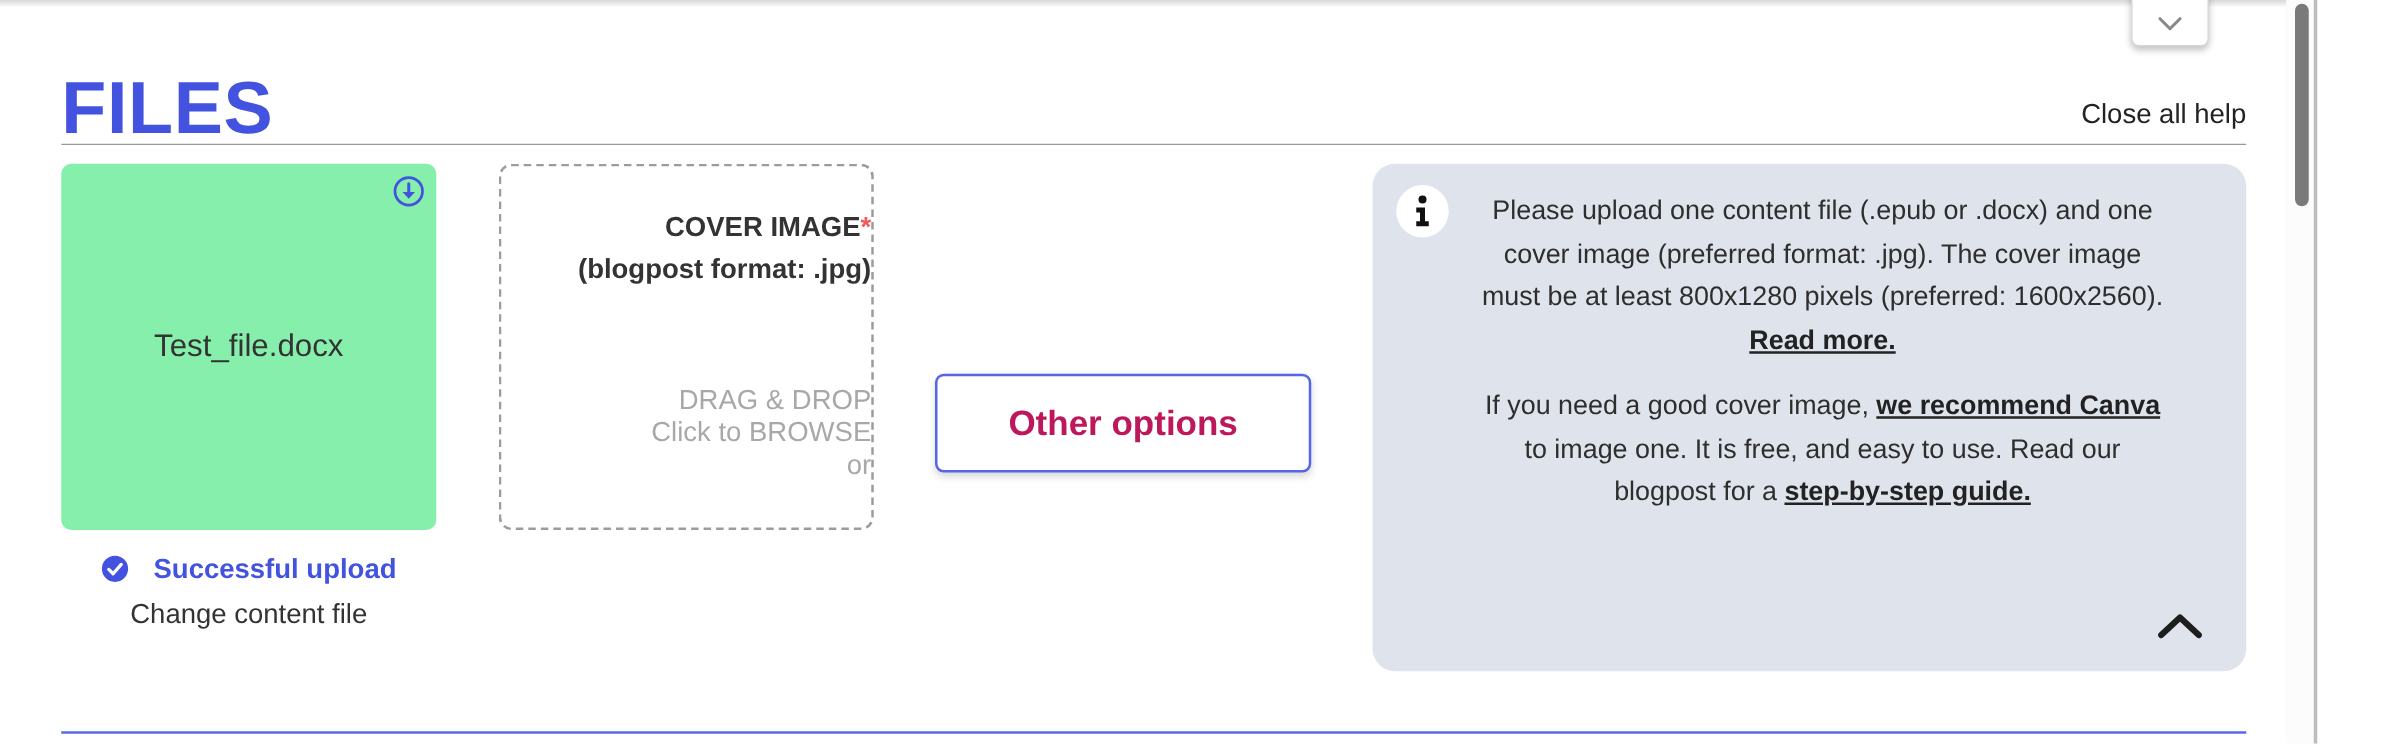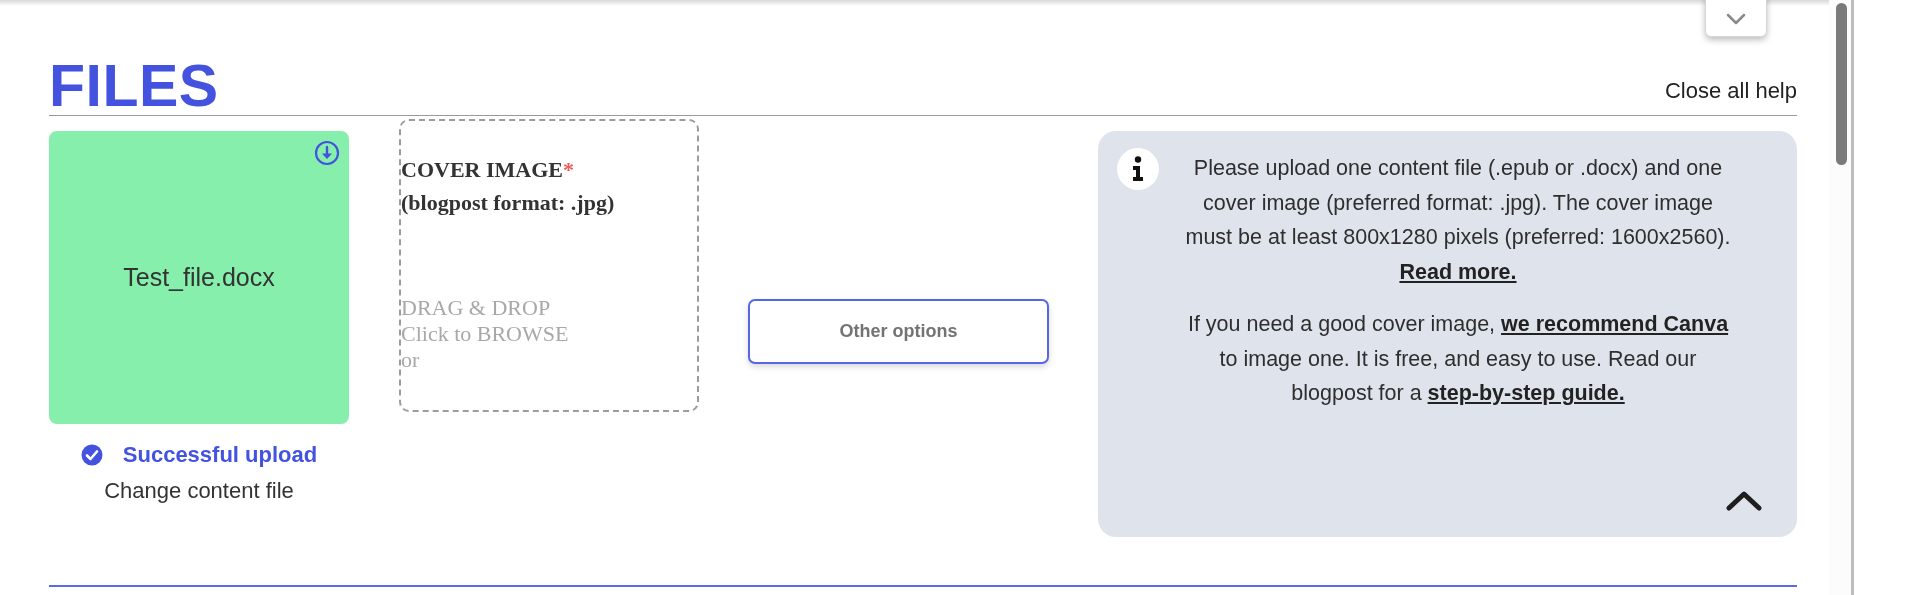--- a/index.html
+++ b/index.html
@@ -66,37 +66,37 @@
       font-family: "Liberation Sans", sans-serif;
     }
     .change-file {
       position: absolute; left: 49px; top: 478px; width: 300px; text-align: center;
       font-size: 22px; color: #333; cursor: pointer;
       font-family: "Liberation Sans", sans-serif;
     }
 
     
     .cover-drop {
-      position: absolute; left: 399px; top: 119px; width: 300px; height: 293px;
+      position: absolute; left: 399px; top: 131px; width: 300px; height: 293px;
       border: 2px dashed #9c9c9c; border-radius: 10px; background: #fff;
-      text-align: left; cursor: pointer;
-      font-family: Liberation Serif, serif;
+      text-align: right; cursor: pointer;
+      font-family: Liberation Sans, sans-serif;
     }
     .cover-title {
       margin-top: 32px; font-size: 22px; font-weight: bold; color: #333; line-height: 33px;
     }
     .cover-title .req { color: #ef5a5a; }
     .drop-hint {
       margin-top: 76px; font-size: 22px; color: #a8a8a8; line-height: 26px;
     }
 
     .other-options {
-      position: absolute; left: 748px; top: 299px; width: 301px; height: 65px;
+      position: absolute; left: 748px; top: 299px; width: 301px; height: 79px;
       border: 2px solid #5566e6; border-radius: 7px; background: #fff;
-      color: #737373; font-size: 18px; font-weight: bold;
+      color: #be185d; font-size: 28px; font-weight: bold;
       box-shadow: 0 3px 6px rgba(0,0,0,0.15);
       display: flex; align-items: center; justify-content: center; cursor: pointer;
       font-family: "Liberation Sans", sans-serif;
     }
 
     
     .help-panel {
       position: absolute; left: 1098px; top: 131px; width: 699px; height: 406px;
       background: #dfe4ec; border-radius: 18px;
       font-family: "Liberation Sans", sans-serif;

